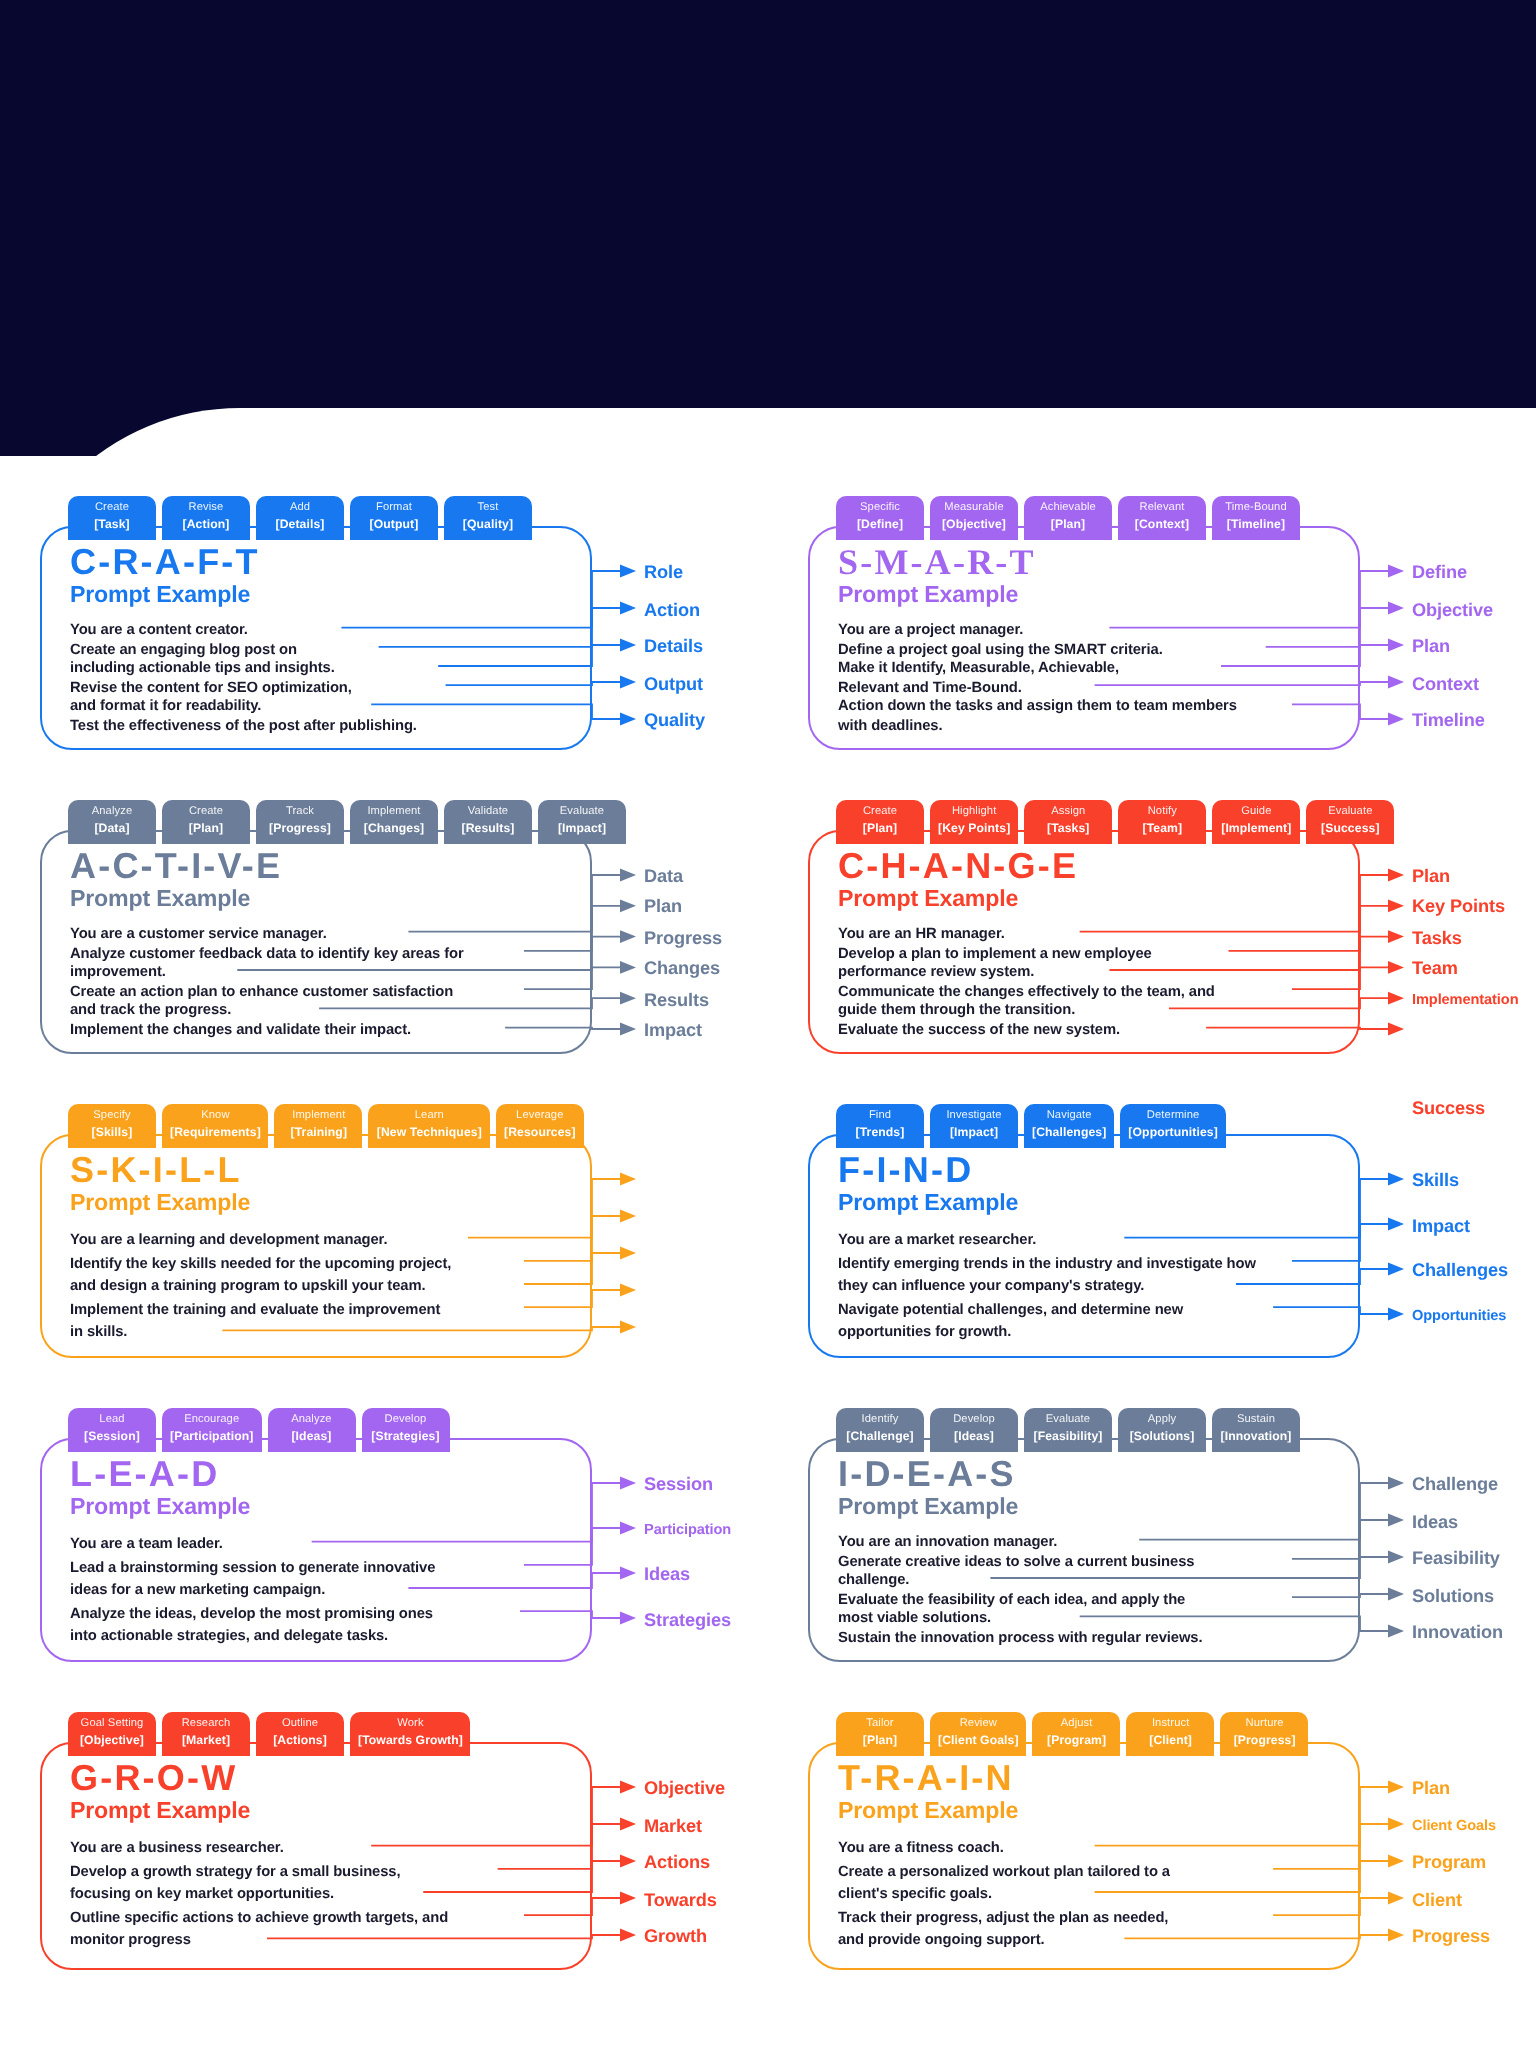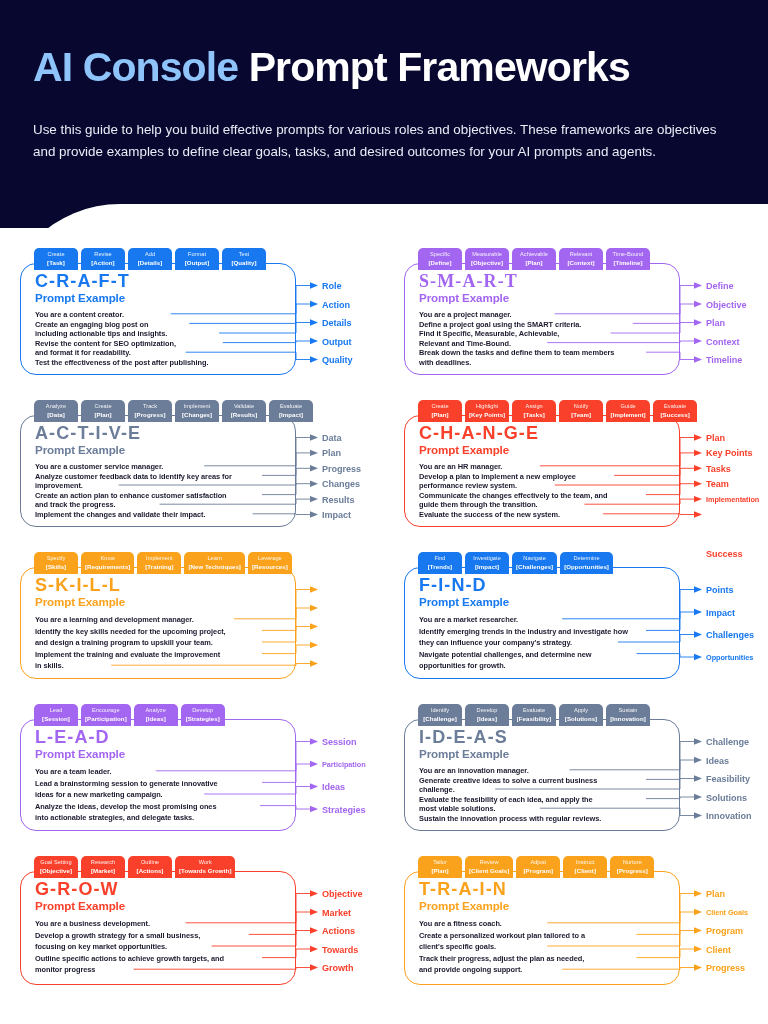--- a/index.html
+++ b/index.html
@@ -172,24 +172,20 @@
     pointer-events: none;
     z-index: 5;
   }
 </style>
 </head>
 <body>
 
 <div id="page">
 
   <div class="header">
-    <div class="header-title">
-      <span class="accent">AI Console</span><span> Prompt Frameworks</span>
-    </div>
-    <div class="header-sub">Use this guide to help you build effective prompts for various roles and objectives. These frameworks are objectives and provide examples to define clear goals, tasks, and desired outcomes for your AI prompts and agents.</div>
   </div>
 
   <div class="panel"></div>
 
   <div class="grid" id="grid">
       <div class="card">
         <div class="tabs">
           <div class="tab" style="background: rgb(23, 120, 239);">
             <span class="t-top">Create</span>
             <span class="t-bot">[Task]</span>
@@ -265,23 +261,23 @@
             <span class="t-top">Time-Bound</span>
             <span class="t-bot">[Timeline]</span>
           </div>
         </div>
         <div class="body" style="border-color: rgb(163, 102, 240);">
           <div class="acronym" style="color: rgb(163, 102, 240); font-family: Liberation Serif, serif;">S-M-A-R-T</div>
           <div class="prompt-example" style="color: rgb(163, 102, 240);">Prompt Example</div>
           <div class="lines">
             <div class="line tight"><span>You are a project manager.</span></div>
             <div class="line tight"><span>Define a project goal using the SMART criteria.</span></div>
-            <div class="line tight"><span>Find it Specific, Measurable, Achievable,</span></div>
+            <div class="line tight"><span>Make it Identify, Measurable, Achievable,</span></div>
             <div class="line tight"><span>Relevant and Time-Bound.</span></div>
-            <div class="line tight"><span>Break down the tasks and define them to team members</span></div>
+            <div class="line tight"><span>Action down the tasks and assign them to team members</span></div>
             <div class="line tight"><span>with deadlines.</span></div>
           </div>
         </div>
         <div class="outputs">
           <div class="out" style="color: rgb(163, 102, 240); top: 18px;">Define</div>
           <div class="out" style="color: rgb(163, 102, 240); top: 36.5px;">Objective</div>
           <div class="out" style="color: rgb(163, 102, 240); top: 55px;">Plan</div>
           <div class="out" style="color: rgb(163, 102, 240); top: 73.5px;">Context</div>
           <div class="out" style="color: rgb(163, 102, 240); top: 92px;">Timeline</div>
         </div>
@@ -493,21 +489,21 @@
           <div class="prompt-example" style="color: rgb(23, 120, 239);">Prompt Example</div>
           <div class="lines">
             <div class="line"><span>You are a market researcher.</span></div>
             <div class="line"><span>Identify emerging trends in the industry and investigate how</span></div>
             <div class="line"><span>they can influence your company's strategy.</span></div>
             <div class="line"><span>Navigate potential challenges, and determine new</span></div>
             <div class="line"><span>opportunities for growth.</span></div>
           </div>
         </div>
         <div class="outputs">
-          <div class="out" style="color: rgb(23, 120, 239); top: 18px;">Points</div>
+          <div class="out" style="color: rgb(23, 120, 239); top: 18px;">Skills</div>
           <div class="out" style="color: rgb(23, 120, 239); top: 40.5px;">Impact</div>
           <div class="out" style="color: rgb(23, 120, 239); top: 63px;">Challenges</div>
           <div class="out small" style="color: rgb(23, 120, 239); top: 85.5px;">Opportunities</div>
         </div>
         <svg class="conn" viewBox="0 0 372 160">
           <path d="M 166.16000000000003 76.8 L 284 76.8 L 284 47.5 L 299 47.5" stroke="#1778ef" stroke-width="0.9" fill="none"></path>
           <polygon points="298,44.3 306,47.5 298,50.7" fill="#1778ef"></polygon>
           <path d="M 250 88.4 L 284 88.4 L 284 70.0 L 299 70.0" stroke="#1778ef" stroke-width="0.9" fill="none"></path>
           <polygon points="298,66.8 306,70.0 298,73.2" fill="#1778ef"></polygon>
           <path d="M 221.96 100.0 L 284 100.0 L 284 92.5 L 299 92.5" stroke="#1778ef" stroke-width="0.9" fill="none"></path>
@@ -634,21 +630,21 @@
           </div>
           <div class="tab" style="background: rgb(249, 64, 43);">
             <span class="t-top">Work</span>
             <span class="t-bot">[Towards Growth]</span>
           </div>
         </div>
         <div class="body" style="border-color: rgb(249, 64, 43);">
           <div class="acronym" style="color: rgb(249, 64, 43);">G-R-O-W</div>
           <div class="prompt-example" style="color: rgb(249, 64, 43);">Prompt Example</div>
           <div class="lines">
-            <div class="line"><span>You are a business development.</span></div>
+            <div class="line"><span>You are a business researcher.</span></div>
             <div class="line"><span>Develop a growth strategy for a small business,</span></div>
             <div class="line"><span>focusing on key market opportunities.</span></div>
             <div class="line"><span>Outline specific actions to achieve growth targets, and</span></div>
             <div class="line"><span>monitor progress</span></div>
           </div>
         </div>
         <div class="outputs">
           <div class="out" style="color: rgb(249, 64, 43); top: 18px;">Objective</div>
           <div class="out" style="color: rgb(249, 64, 43); top: 36.5px;">Market</div>
           <div class="out" style="color: rgb(249, 64, 43); top: 55px;">Actions</div>

